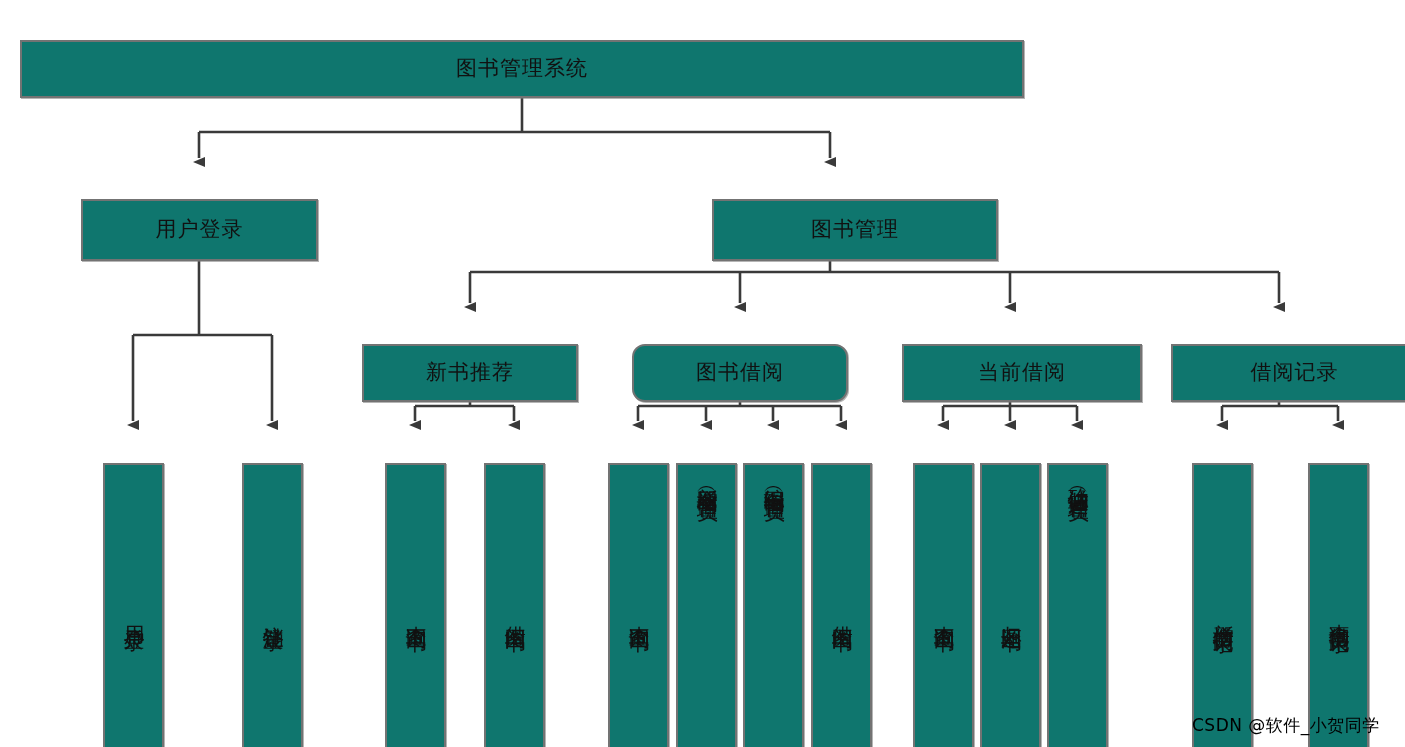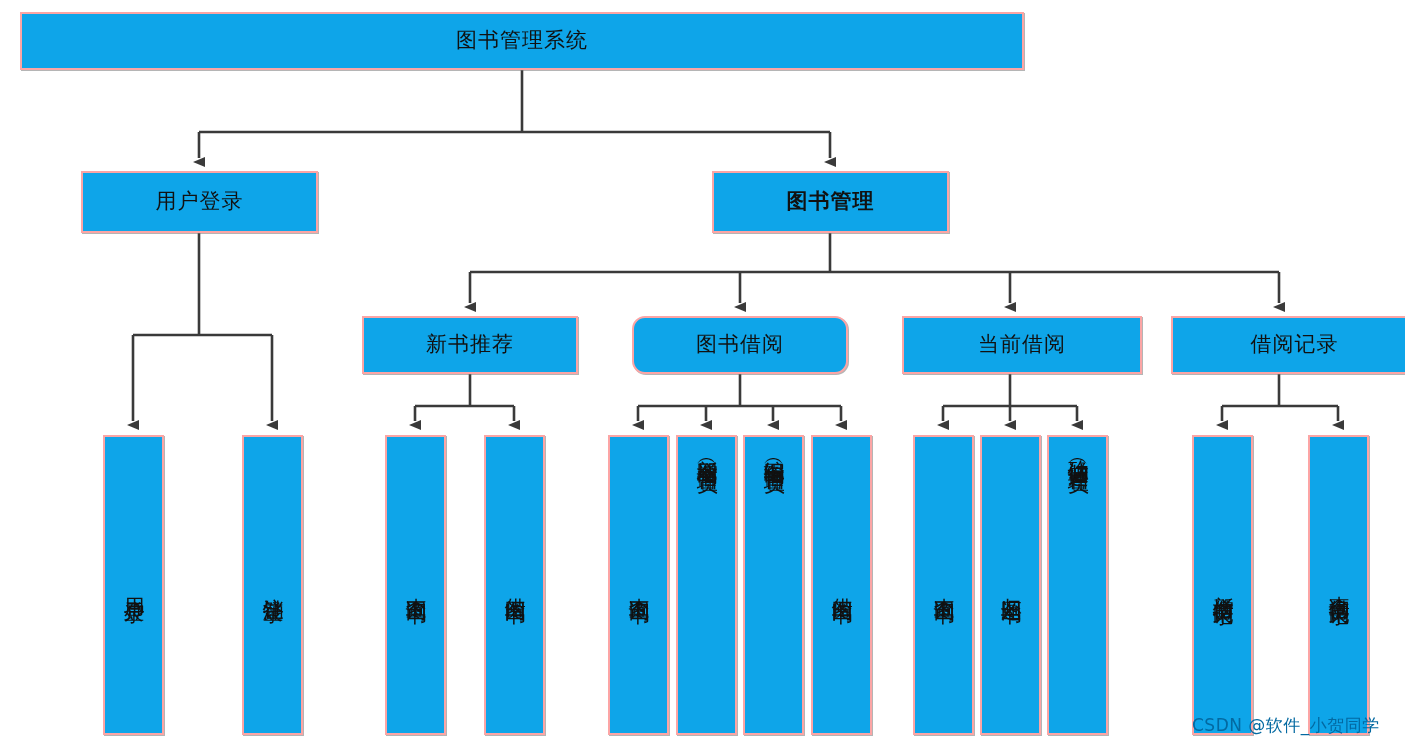--- a/index.html
+++ b/index.html
@@ -22,27 +22,28 @@
     position: absolute;
     left: 0;
     top: 0;
     width: 1405px;
     height: 747px;
     pointer-events: none;
   }
   .node {
     position: absolute;
     box-sizing: border-box;
-    background: #0ea5e9;
-    border: 2px solid #fca5a5;
+    background: #0f766e;
+    border: 2px solid #737373;
     box-shadow: 1px 1px 0 rgba(120,120,120,0.55);
     display: flex;
     align-items: center;
     justify-content: center;
     color: #111111;
+    margin-top: 28px;
   }
   .node .label {
     font-size: 21px;
     line-height: 1.1;
     letter-spacing: 1px;
     white-space: nowrap;
     color: #111111;
   }
   .node.leaf {
     align-items: flex-start;
@@ -62,21 +63,21 @@
     margin-top: auto;
     margin-bottom: auto;
   }
   .node.leaf.center {
     align-items: center;
     padding-top: 0;
   }
   .watermark {
     position: absolute;
     font-size: 17px;
-    color: #0369a1;
+    color: #000000;
     white-space: nowrap;
     letter-spacing: 0.5px;
   }
 </style>
 </head>
 <body>
 
 <div id="canvas">
 
   <svg class="wires" viewBox="0 0 1405 747" xmlns="http://www.w3.org/2000/svg">
@@ -129,21 +130,21 @@
     </g>
   </svg>
 
   <div class="node" style="left:20px; top:12px; width:1004px; height:58px;">
     <span class="label">图书管理系统</span>
   </div>
 
   <div class="node" style="left:81px; top:171px; width:237px; height:62px;">
     <span class="label">用户登录</span>
   </div>
-  <div class="node" style="left:712px; top:171px; width:237px; height:62px;font-weight:bold;">
+  <div class="node" style="left:712px; top:171px; width:286px; height:62px;">
     <span class="label">图书管理</span>
   </div>
 
   <div class="node" style="left:362px; top:316px; width:216px; height:58px;">
     <span class="label">新书推荐</span>
   </div>
   <div class="node" style="left:632px; top:316px; width:216px; height:58px;border-radius:13px;">
     <span class="label">图书借阅</span>
   </div>
   <div class="node" style="left:902px; top:316px; width:240px; height:58px;">

